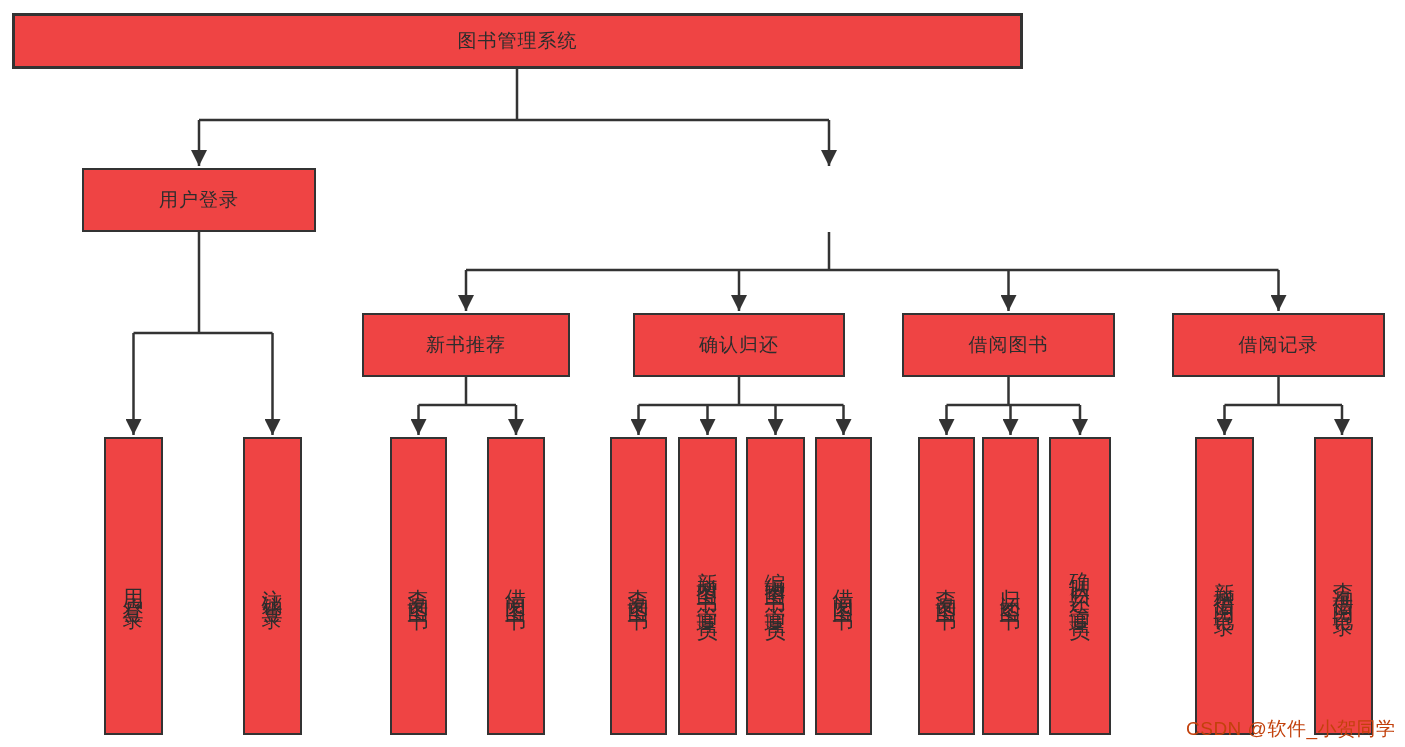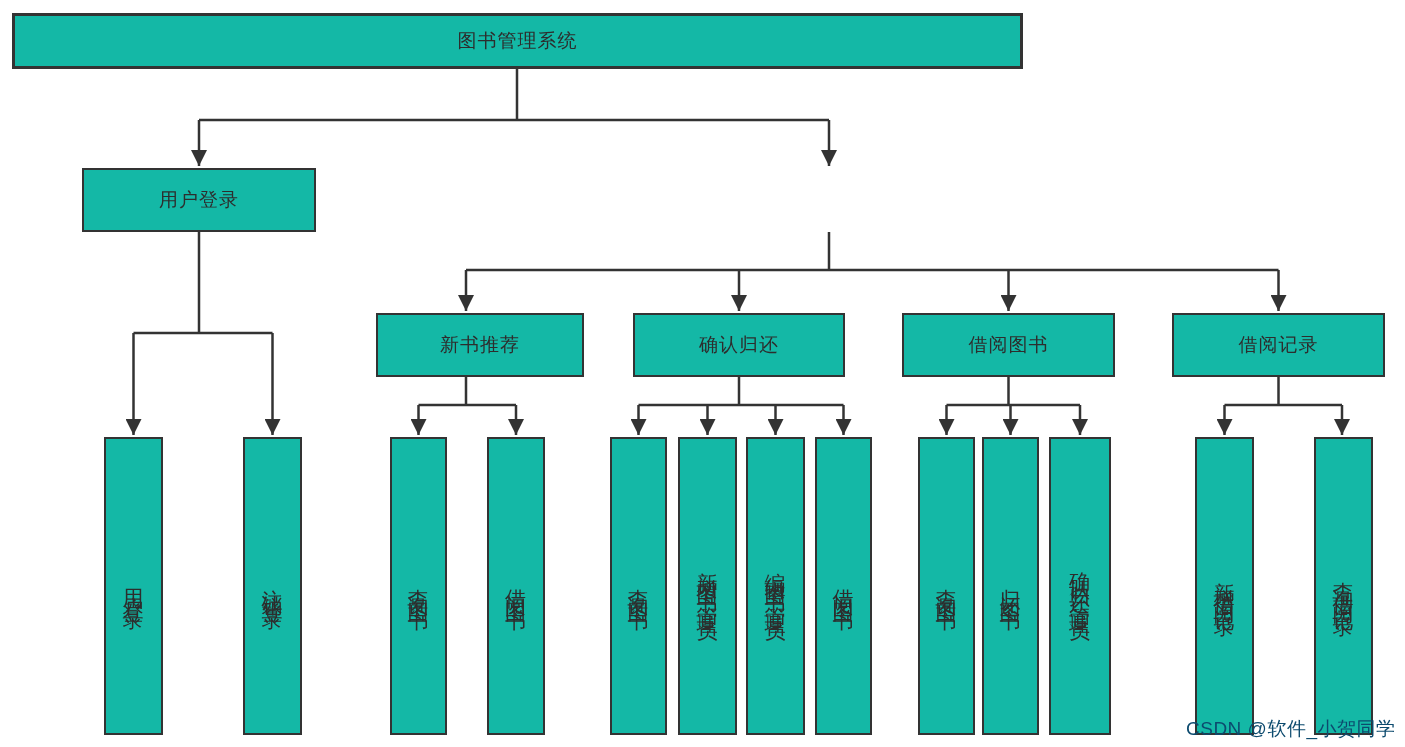--- a/index.html
+++ b/index.html
@@ -24,21 +24,21 @@
   }
   .ln {
     fill: none;
     stroke: #333333;
     stroke-width: 2.5;
   }
   .node {
     position: absolute;
     box-sizing: border-box;
     border: 2.5px solid #333333;
-    background: #14b8a6;
+    background: #ef4444;
     color: #2d2d2d;
     display: flex;
     align-items: center;
     justify-content: center;
     z-index: 1;
   }
   .node.root {
     border-width: 3px;
     font-size: 20px;
   }
@@ -50,21 +50,21 @@
     writing-mode: vertical-rl;
     font-size: 21px;
     letter-spacing: 7px;
     line-height: 1;
   }
   .watermark {
     position: absolute;
     left: 1186px;
     top: 716px;
     font-size: 19px;
-    color: #0c4a6e;
+    color: #c2410c;
     letter-spacing: 0.5px;
     white-space: nowrap;
     z-index: 2;
   }
 </style>
 </head>
 <body>
 
 <div class="canvas">
 
@@ -106,21 +106,21 @@
 
     <path class="ln" d="M1278.5 377 V405 M1224.5 405 H1342"></path>
     <path class="ln" d="M1224.5 405 V435" marker-end="url(#arw)"></path>
     <path class="ln" d="M1342 405 V435" marker-end="url(#arw)"></path>
   </svg>
 
   <div class="node root h" style="left:12px; top:13px; width:1011px; height:56px;">图书管理系统</div>
 
   <div class="node h" style="left:82px; top:168px; width:234px; height:64px;">用户登录</div>
 
-  <div class="node h" style="left:362px; top:313px; width:208px; height:64px;margin-left:14px;">新书推荐</div>
+  <div class="node h" style="left:362px; top:313px; width:208px; height:64px;">新书推荐</div>
   <div class="node h" style="left:633px; top:313px; width:212px; height:64px;">确认归还</div>
   <div class="node h" style="left:902px; top:313px; width:213px; height:64px;">借阅图书</div>
   <div class="node h" style="left:1172px; top:313px; width:213px; height:64px;">借阅记录</div>
 
   <div class="node v" style="left:104px; top:437px; width:59px; height:298px;">用户登录</div>
   <div class="node v" style="left:243px; top:437px; width:59px; height:298px;">注销登录</div>
 
   <div class="node v" style="left:390px; top:437px; width:57px; height:298px;">查询图书</div>
   <div class="node v" style="left:487px; top:437px; width:58px; height:298px;">借阅图书</div>
 

